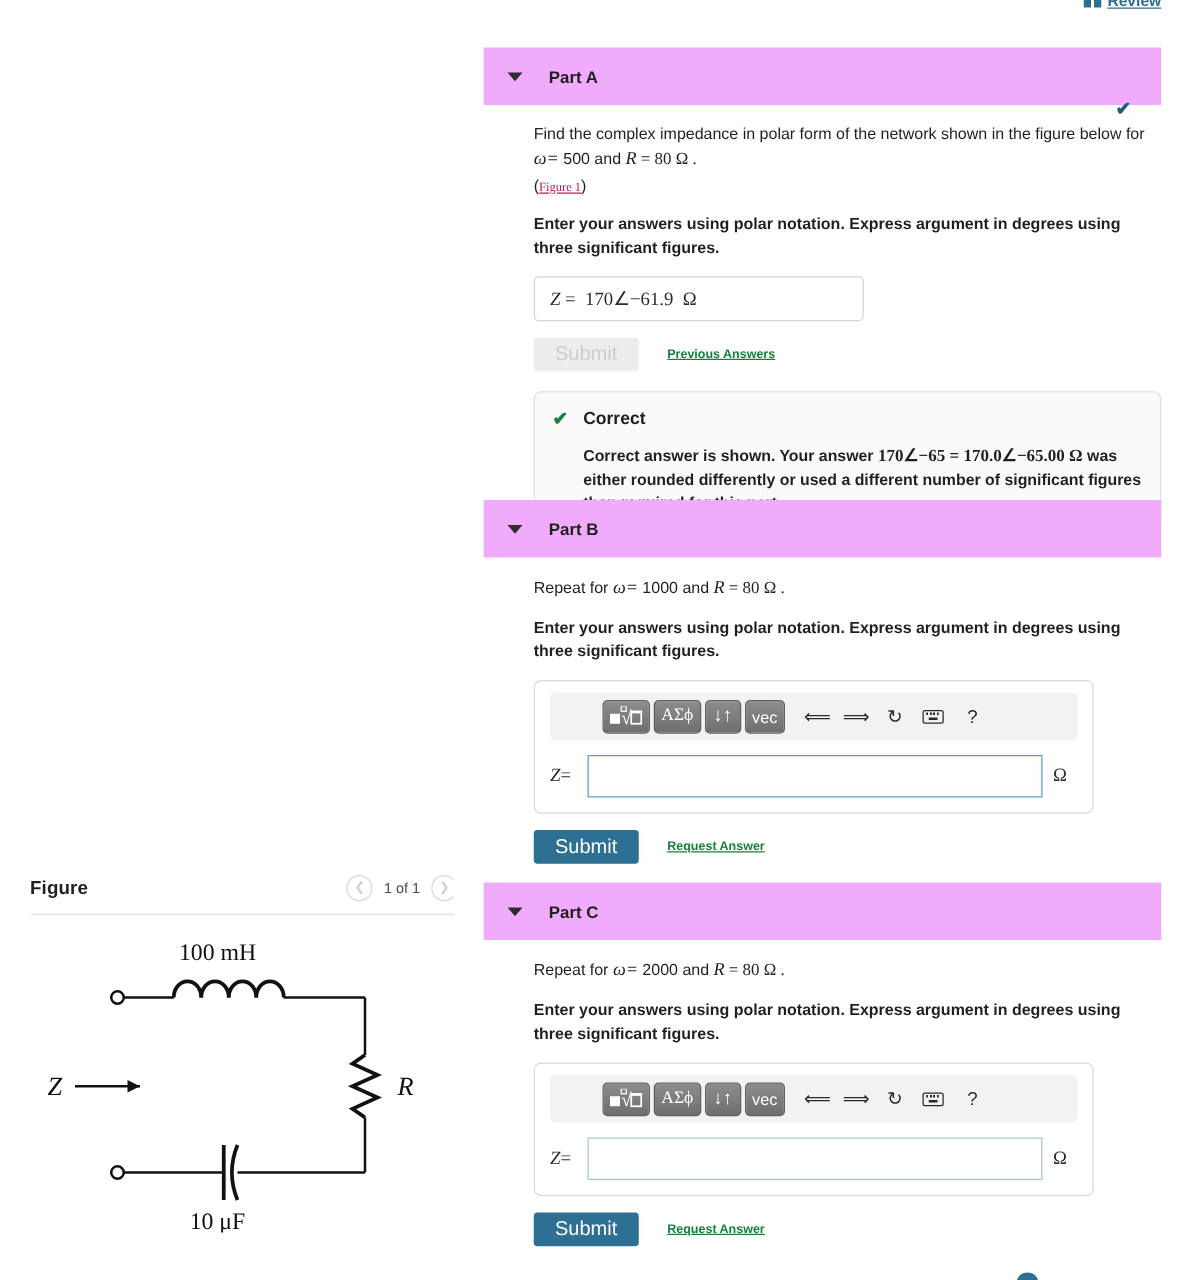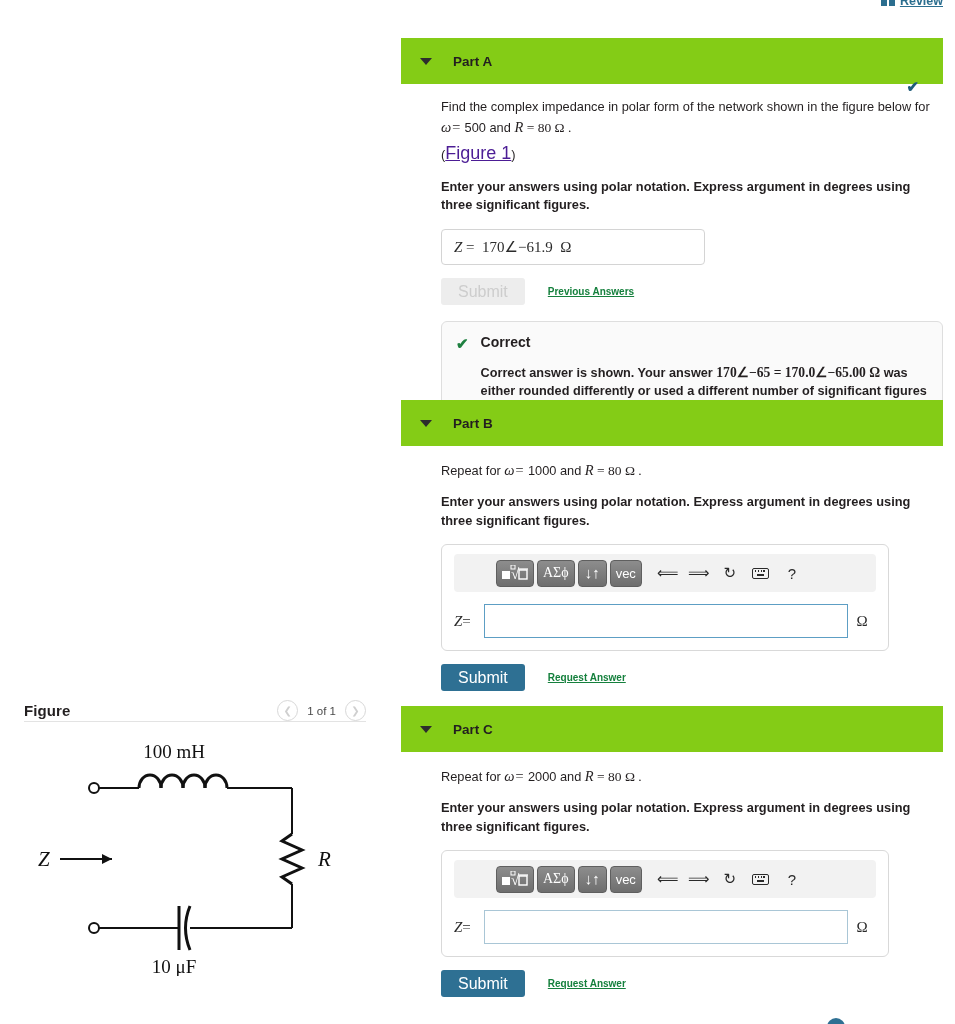--- a/index.html
+++ b/index.html
@@ -30,20 +30,21 @@
   #figure-block {
     position: absolute;
     left: 24px;
     top: 700px;
     width: 342px;
   }
   #figure-header {
     display: flex;
     align-items: center;
     justify-content: space-between;
+    padding-bottom: 10px;
     border-bottom: 1px solid #e3e3e3;
   }
   #figure-title {
     font-size: 15px;
     font-weight: bold;
     color: #231f20;
     letter-spacing: .1px;
   }
   #figure-nav {
     display: flex;
@@ -70,21 +71,21 @@
   #figure-canvas {
     margin-top: 14px;
     width: 342px;
     height: 240px;
     position: relative;
   }
 
   
   #right-pane {
     position: absolute;
-    left: 377px;
+    left: 363px;
     top: 0;
     width: 574px;
     height: 1024px;
     background: #ffffff;
     overflow: hidden;
   }
   #review-link {
     position: absolute;
     right: 8px;
     top: -6px;
@@ -104,21 +105,21 @@
       linear-gradient(to right,
         #2b6e8f 0 6px, transparent 6px 8px, #2b6e8f 8px 14px);
   }
 
   .part {
     position: absolute;
     left: 24px;
     width: 542px;
   }
   .part-header {
-    background: #84cc16;
+    background: #f0abfc;
     height: 46px;
     display: flex;
     align-items: center;
     position: relative;
     text-align: right;
   }
   .part-caret {
     margin-left: 19px;
     width: 0; height: 0;
     border-left: 6px solid transparent;
@@ -152,23 +153,24 @@
   .prompt .mathv {
     font-family: "Liberation Serif", serif;
     font-style: italic;
     font-size: 14.5px;
   }
   .prompt .mathn {
     font-family: "Liberation Serif", serif;
     font-size: 13.5px;
   }
   .figlink {
-    color: #4c1d95;
+    color: #be185d;
     text-decoration: underline;
-    font-size: 18px;
+    font-size: 10px;
+    font-family: Liberation Serif, serif;
   }
   .instruction {
     font-size: 12.8px;
     font-weight: bold;
     line-height: 1.45;
     margin: 12px 0 0 0;
     max-width: 495px;
     color: #231f20;
   }
 

